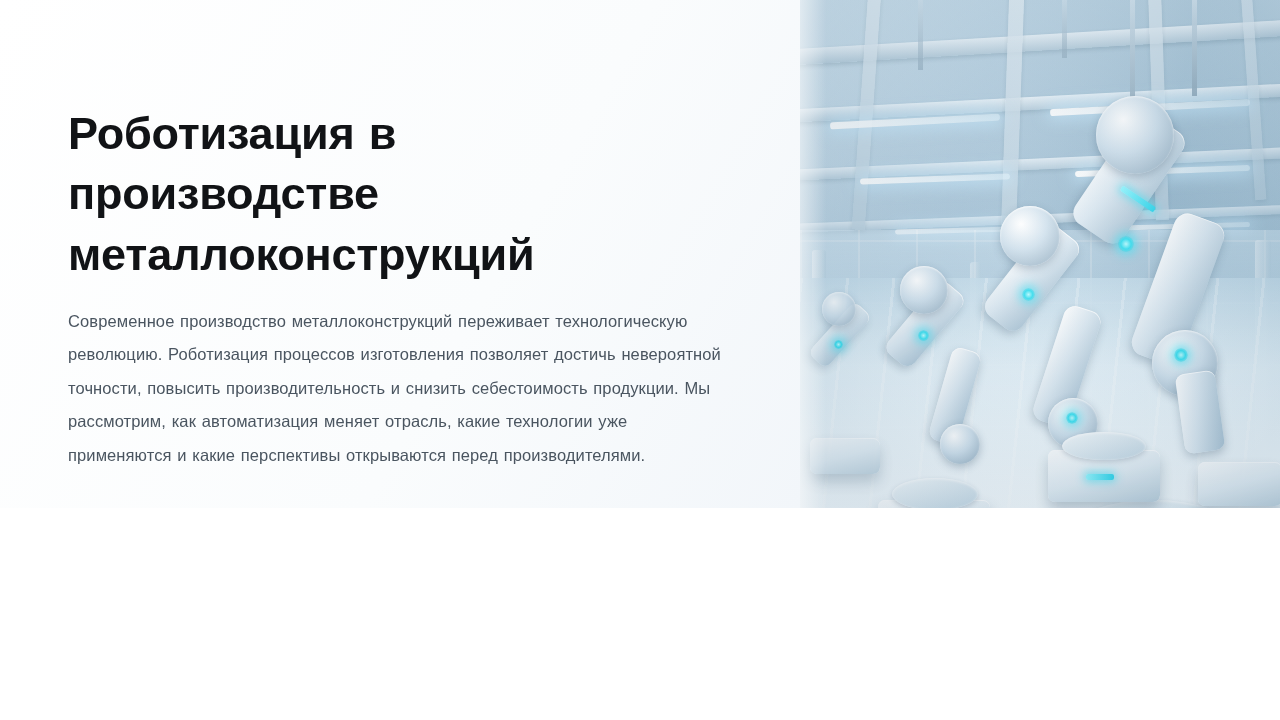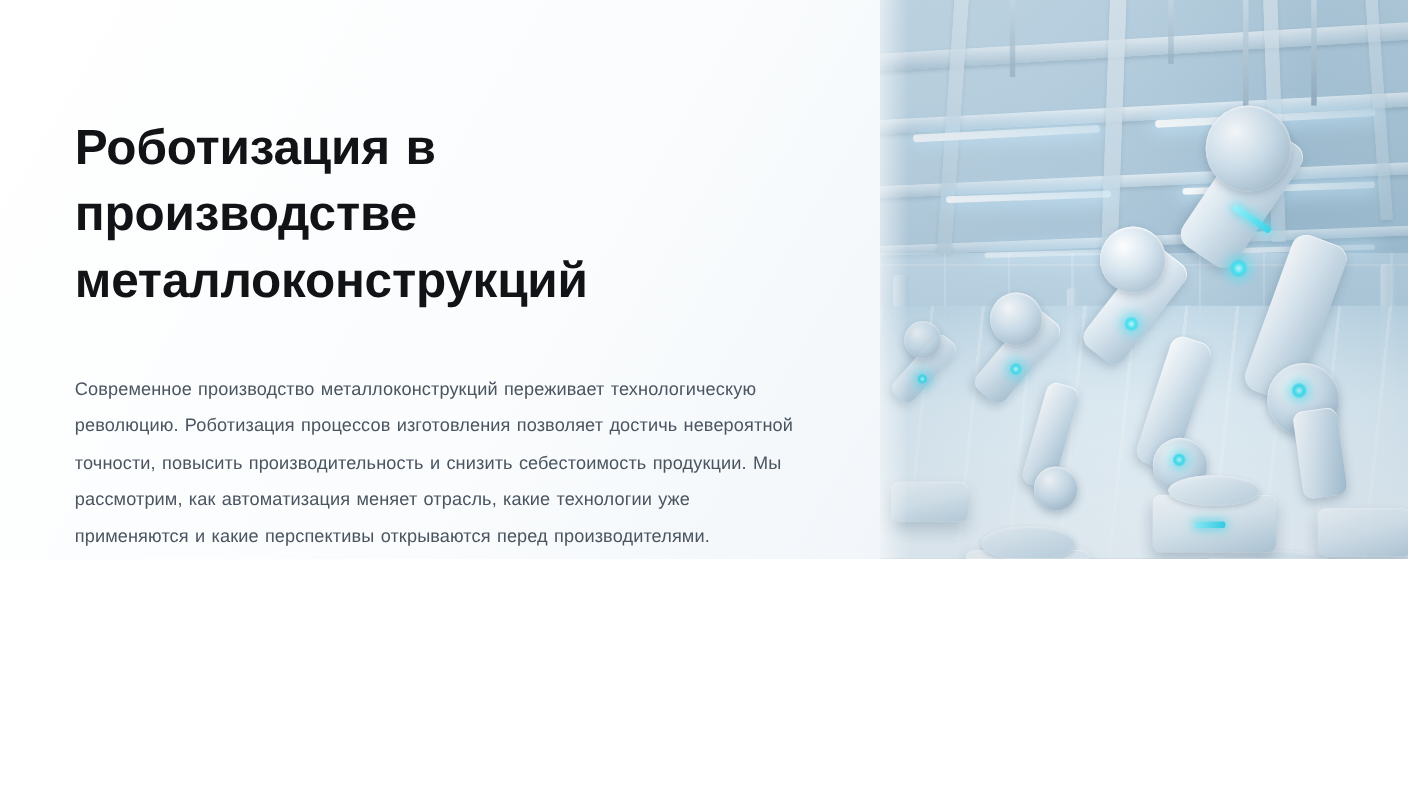--- a/index.html
+++ b/index.html
@@ -37,21 +37,21 @@
     font-size: 45px;
     line-height: 1.34;
     font-weight: 700;
     color: #111316;
     letter-spacing: -0.2px;
     max-width: 620px;
     word-spacing: 2px;
   }
 
   .slide-body {
-    margin-top: 53px;
+    margin-top: 20px;
     font-size: 16.5px;
     line-height: 2.03;
     color: #4a5560;
     max-width: 660px;
     letter-spacing: 0.1px;
     word-spacing: 1px;
   }
 
   
   .image-panel {

